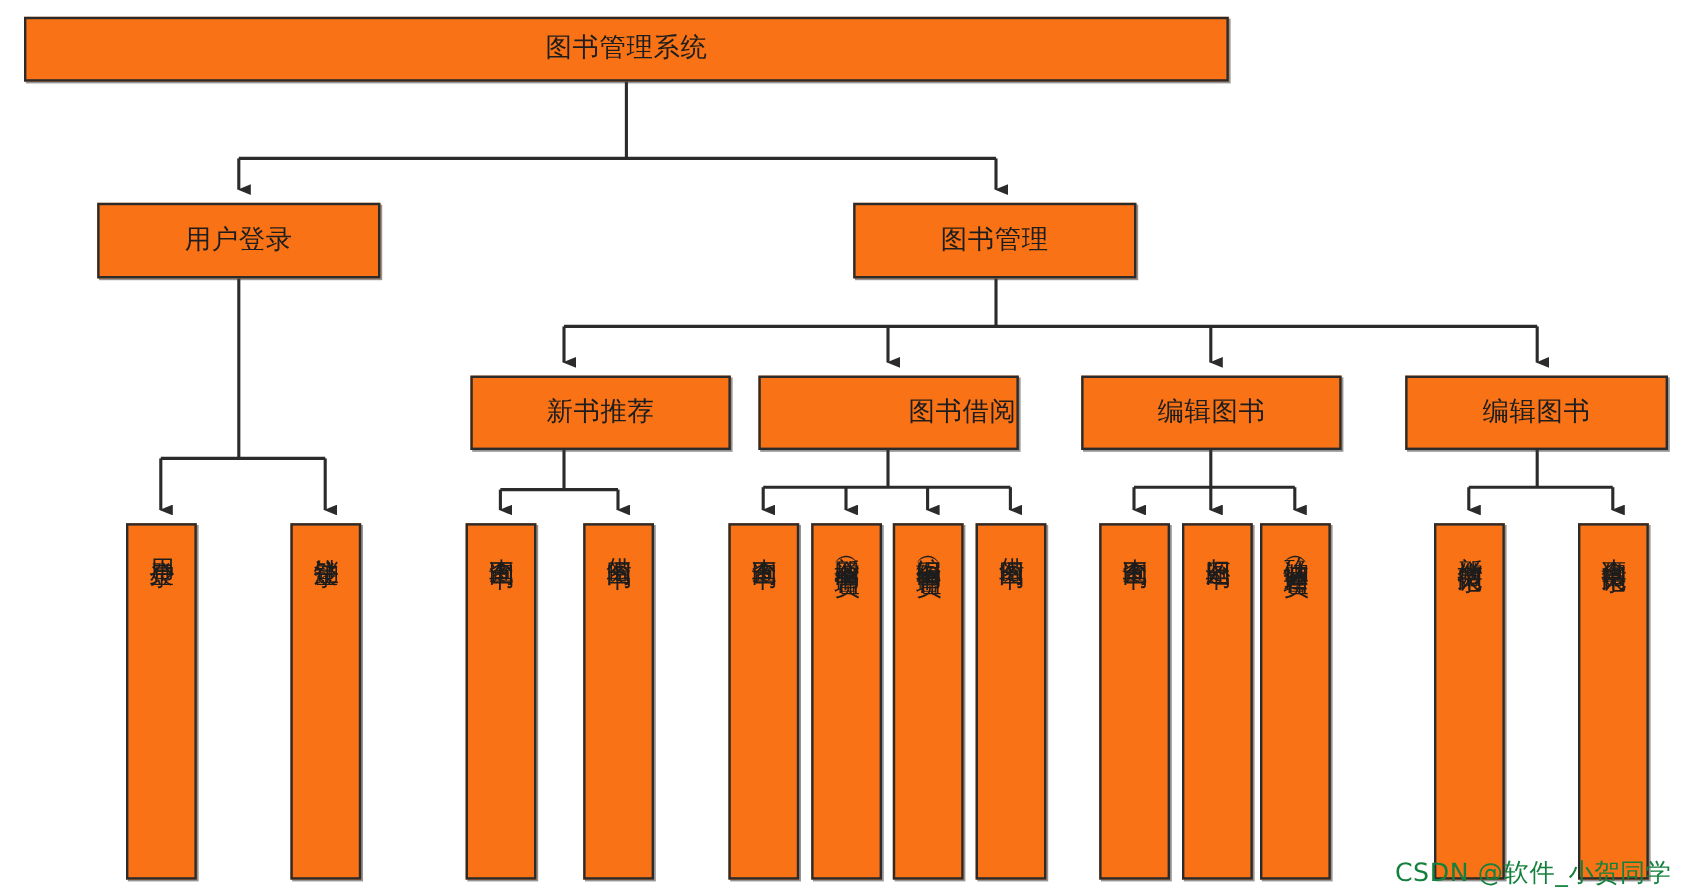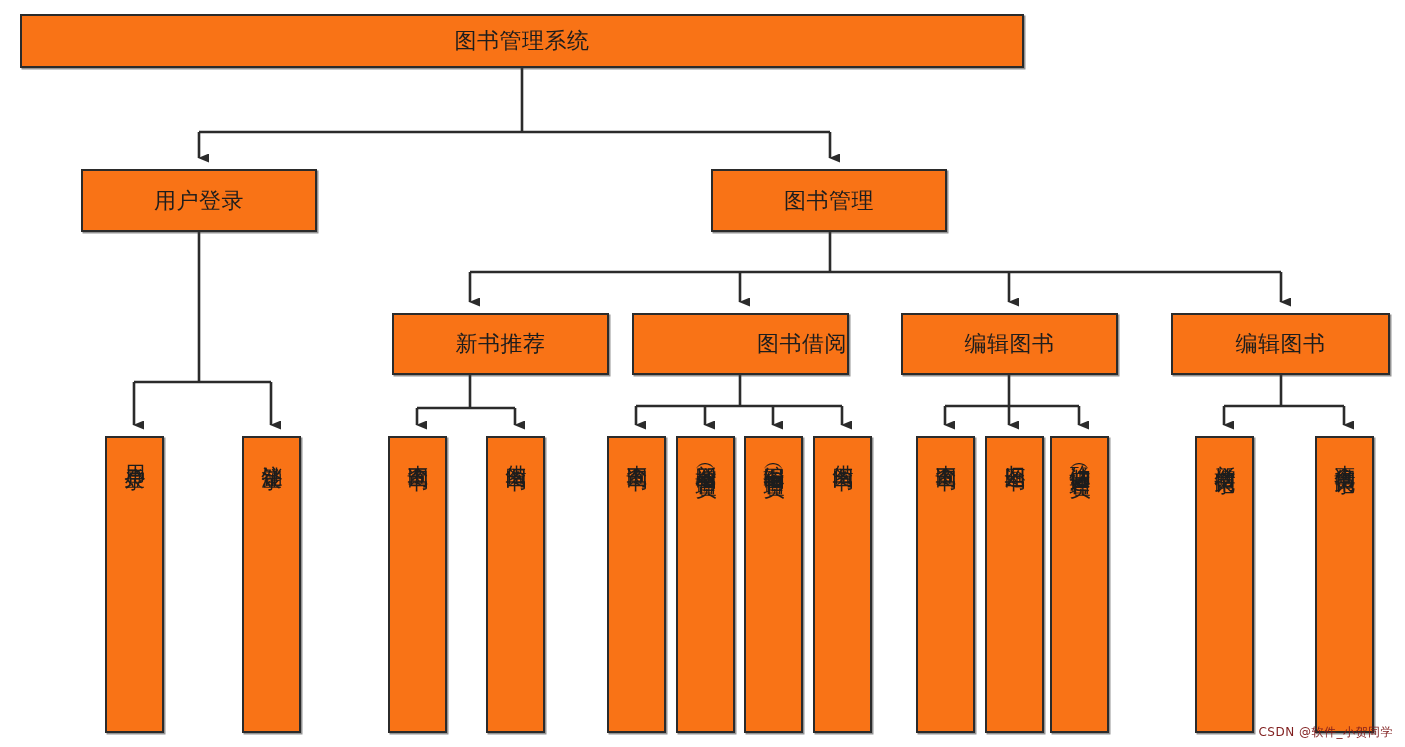--- a/index.html
+++ b/index.html
@@ -52,22 +52,22 @@
     writing-mode: vertical-rl;
     text-orientation: upright;
     font-size: 21px;
     letter-spacing: 2px;
     line-height: 1;
   }
   #watermark {
     position: absolute;
     right: 12px;
     bottom: 6px;
-    font-size: 12px;
-    color: #7f1d1d;
+    font-size: 21px;
+    color: #15803d;
     letter-spacing: 0.5px;
     white-space: pre;
     pointer-events: none;
   }
 </style>
 </head>
 <body>
 
 <div id="canvas">
 

